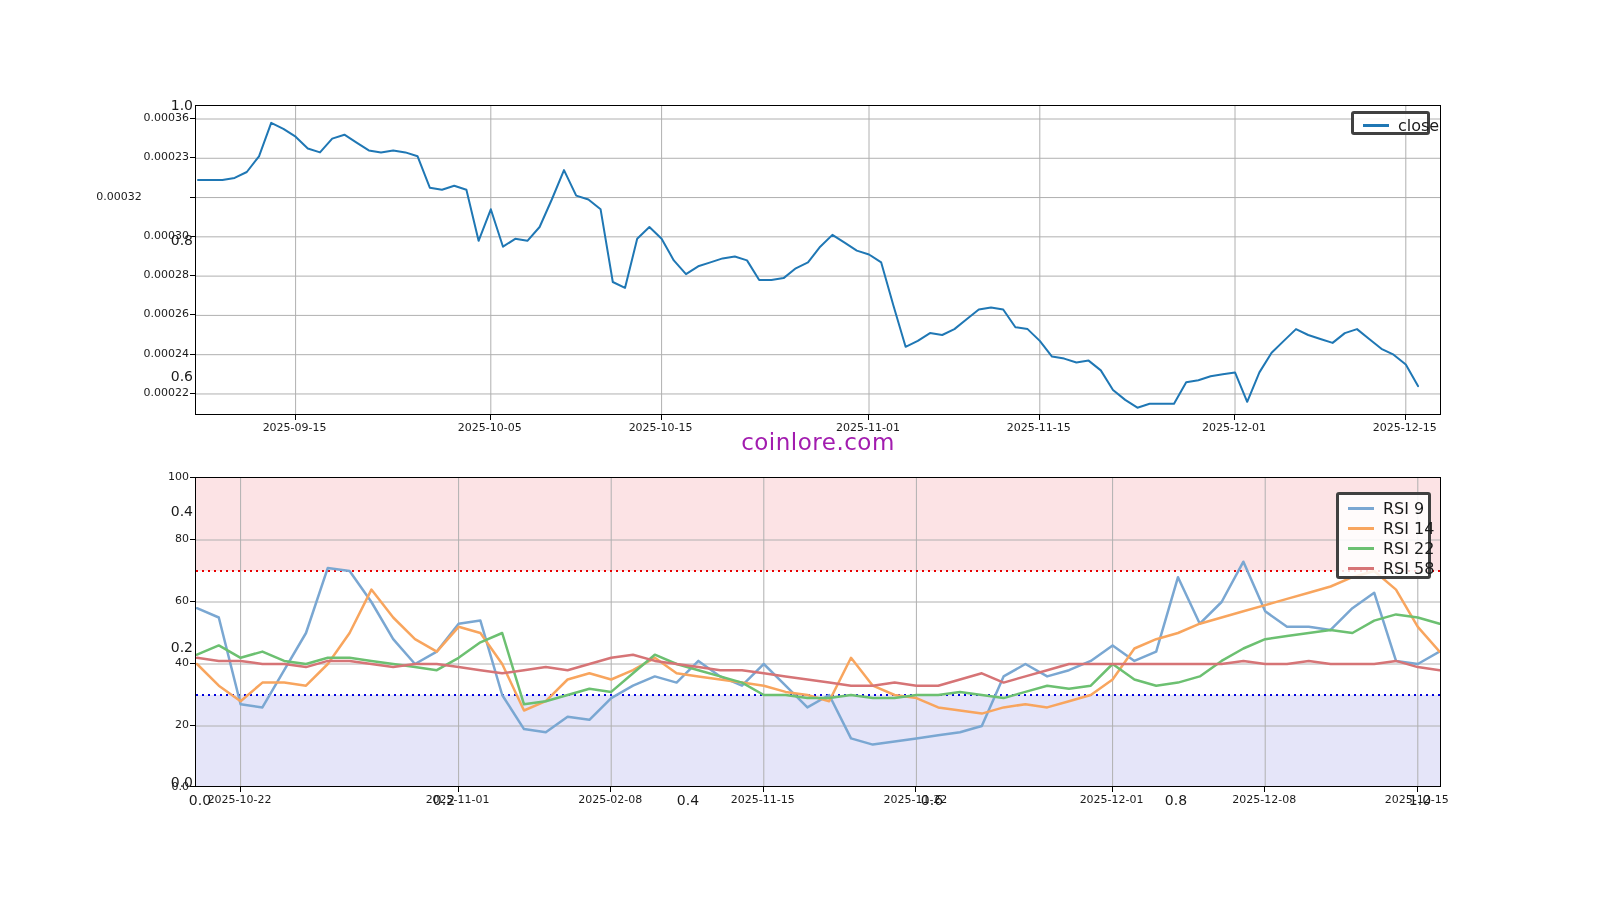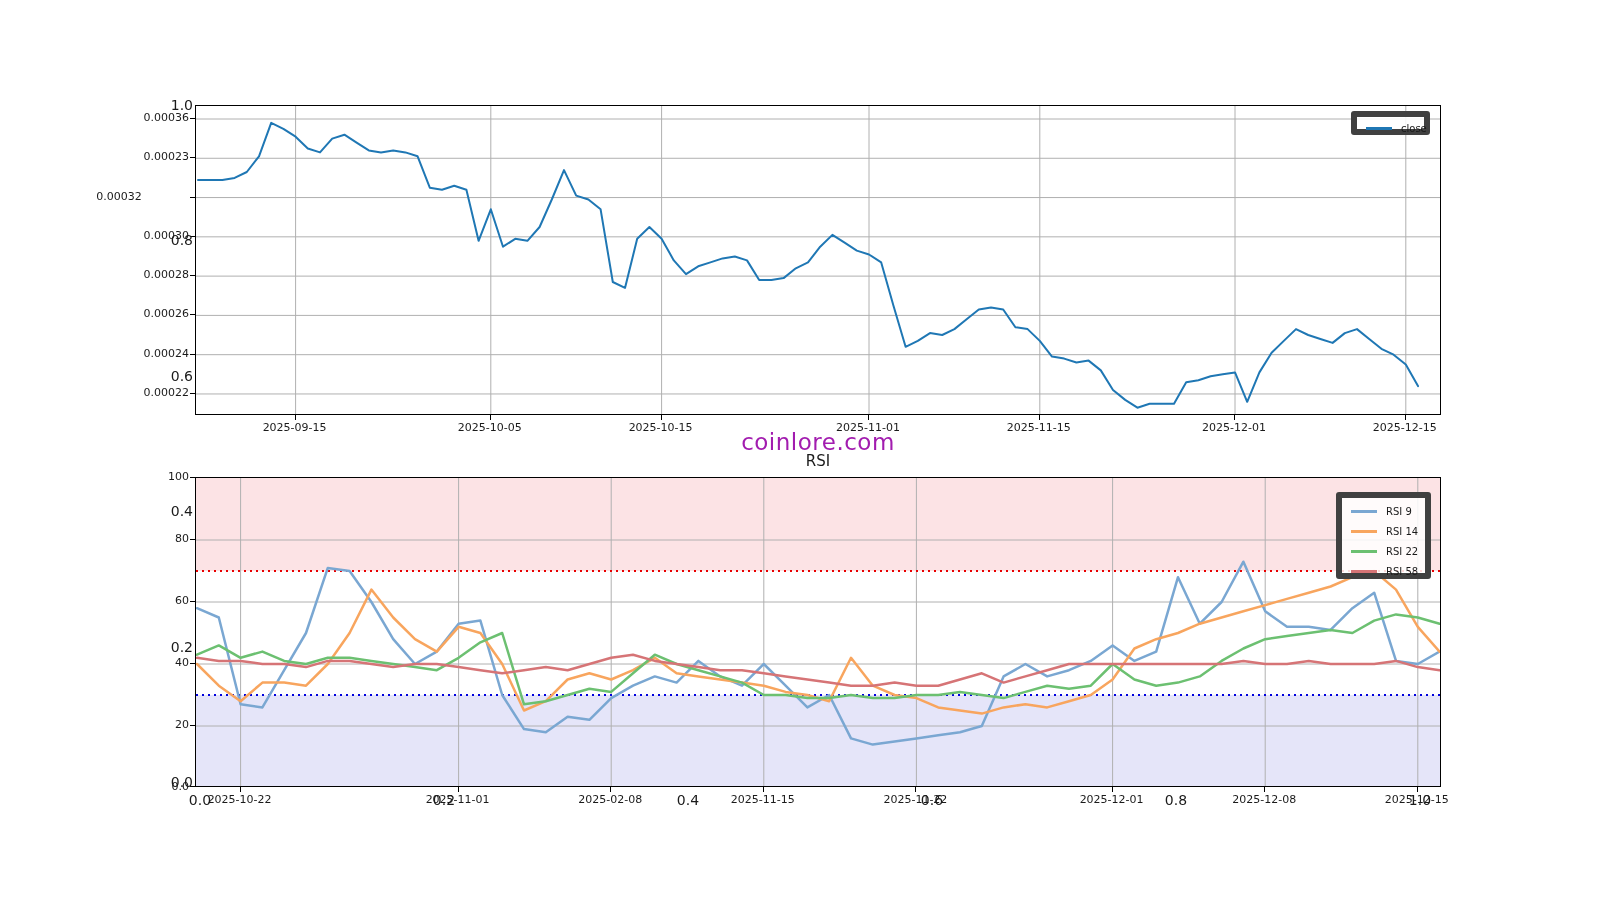--- a/index.html
+++ b/index.html
@@ -8,22 +8,22 @@
   .axes{position:absolute;border:1px solid #000;box-sizing:border-box;background:#fff;}
   .axes svg{position:absolute;left:0;top:0;}
   .ticklabel{position:absolute;font-size:11px;line-height:16px;white-space:nowrap;}
   .ylab{text-align:right;}
   .xlab{text-align:center;}
   .stray{position:absolute;font-size:14px;line-height:16px;white-space:nowrap;}
   .tickmark{position:absolute;background:#000;}
   .watermark{position:absolute;left:195px;width:1246px;text-align:center;
              font-size:23px;letter-spacing:.5px;}
   .subtitle{position:absolute;left:195px;width:1246px;text-align:center;font-size:15px;}
-  .legend{position:absolute;background:rgba(255,255,255,.85);border:6px solid #404040;
-          border-radius:3px;box-sizing:border-box;font-size:10px;}
+  .legend{position:absolute;background:rgba(255,255,255,.85);border:3px solid #404040;
+          border-radius:3px;box-sizing:border-box;font-size:16px;}
   .legend-row{display:flex;align-items:center;height:20px;padding:0 9px;}
   .legend-swatch{display:inline-block;width:26px;height:3px;margin-right:9px;flex:0 0 auto;}
   .legend-label{white-space:nowrap;}
 </style>
 </head>
 <body>
 
 <div class="figure" id="figure">
 
   <div class="axes" id="price-axes" style="left:195px;top:105px;width:1246px;height:310px;">
@@ -49,21 +49,20 @@
 
   <div class="legend" style="left:1351px;top:111px;width:79px;height:24px;">
     <div class="legend-row" style="height:22px;">
       <span class="legend-swatch" id="close-swatch" style="background: rgb(31, 119, 180);"></span>
       <span class="legend-label">close</span>
     </div>
   </div>
 
   <div class="watermark" id="watermark" style="top: 429px; color: #a21caf;">coinlore.com</div>
 
-  <div class="subtitle" style="top:452px;">RSI</div>
 
   <div class="axes" id="rsi-axes" style="left:195px;top:477px;width:1246px;height:310px;">
     <svg id="rsi-svg" width="1244" height="308">
         <rect x="0" y="0" width="1244" height="93" fill="#fce3e5"></rect>
         <rect x="0" y="217" width="1244" height="93" fill="#e5e5f9"></rect>
         <line x1="0" y1="62" x2="1244" y2="62" stroke="#b0b0b0" stroke-width="1"></line>
         <line x1="0" y1="124" x2="1244" y2="124" stroke="#b0b0b0" stroke-width="1"></line>
         <line x1="0" y1="186" x2="1244" y2="186" stroke="#b0b0b0" stroke-width="1"></line>
         <line x1="0" y1="248" x2="1244" y2="248" stroke="#b0b0b0" stroke-width="1"></line>
         <line x1="44.6" y1="0" x2="44.6" y2="308" stroke="#b0b0b0" stroke-width="1"></line>

